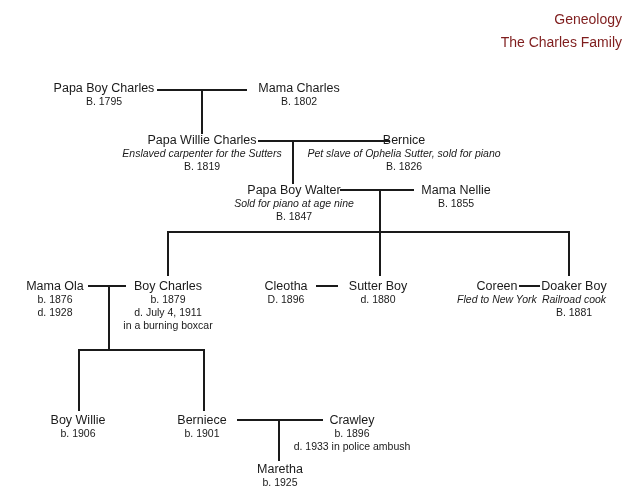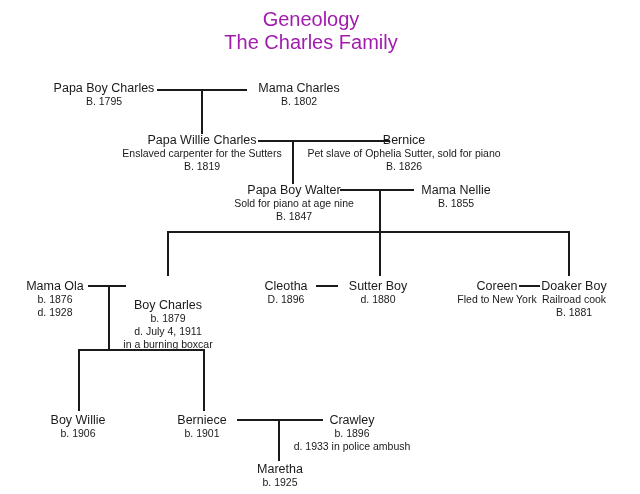--- a/index.html
+++ b/index.html
@@ -18,41 +18,42 @@
     position: relative;
     width: 640px;
     height: 494px;
     background: #ffffff;
   }
   .diagram-title {
     position: absolute;
     left: 0;
     top: 8px;
     width: 622px;
-    text-align: center;
-    font-size: 20px;
+    text-align: right;
+    font-size: 14px;
     line-height: 23px;
-    color: #a21caf;
+    color: #7f1d1d;
   }
   .person {
     position: absolute;
     width: 300px;
     text-align: center;
   }
   .person-name {
     font-size: 12.5px;
     line-height: 13px;
     white-space: nowrap;
   }
   .person-detail {
     font-size: 10.5px;
     line-height: 13px;
     white-space: nowrap;
   }
   .person-detail.italic {
+    font-style: italic;
   }
   .tree-line {
     position: absolute;
     background: #1a1a1a;
   }
 </style>
 </head>
 <body>
 
 <div class="stage">
@@ -86,21 +87,21 @@
       </div>
       <div class="person" style="left: 306px; top: 184px;">
         <div class="person-name">Mama Nellie</div>
         <div class="person-detail">B. 1855</div>
       </div>
       <div class="person" style="left: -95px; top: 280px;">
         <div class="person-name">Mama Ola</div>
         <div class="person-detail">b. 1876</div>
         <div class="person-detail">d. 1928</div>
       </div>
-      <div class="person" style="left: 18px; top: 280px; margin-top: 19px;">
+      <div class="person" style="left: 18px; top: 280px;">
         <div class="person-name">Boy Charles</div>
         <div class="person-detail">b. 1879</div>
         <div class="person-detail">d. July 4, 1911</div>
         <div class="person-detail">in a burning boxcar</div>
       </div>
       <div class="person" style="left: 136px; top: 280px;">
         <div class="person-name">Cleotha</div>
         <div class="person-detail">D. 1896</div>
       </div>
       <div class="person" style="left: 228px; top: 280px;">

